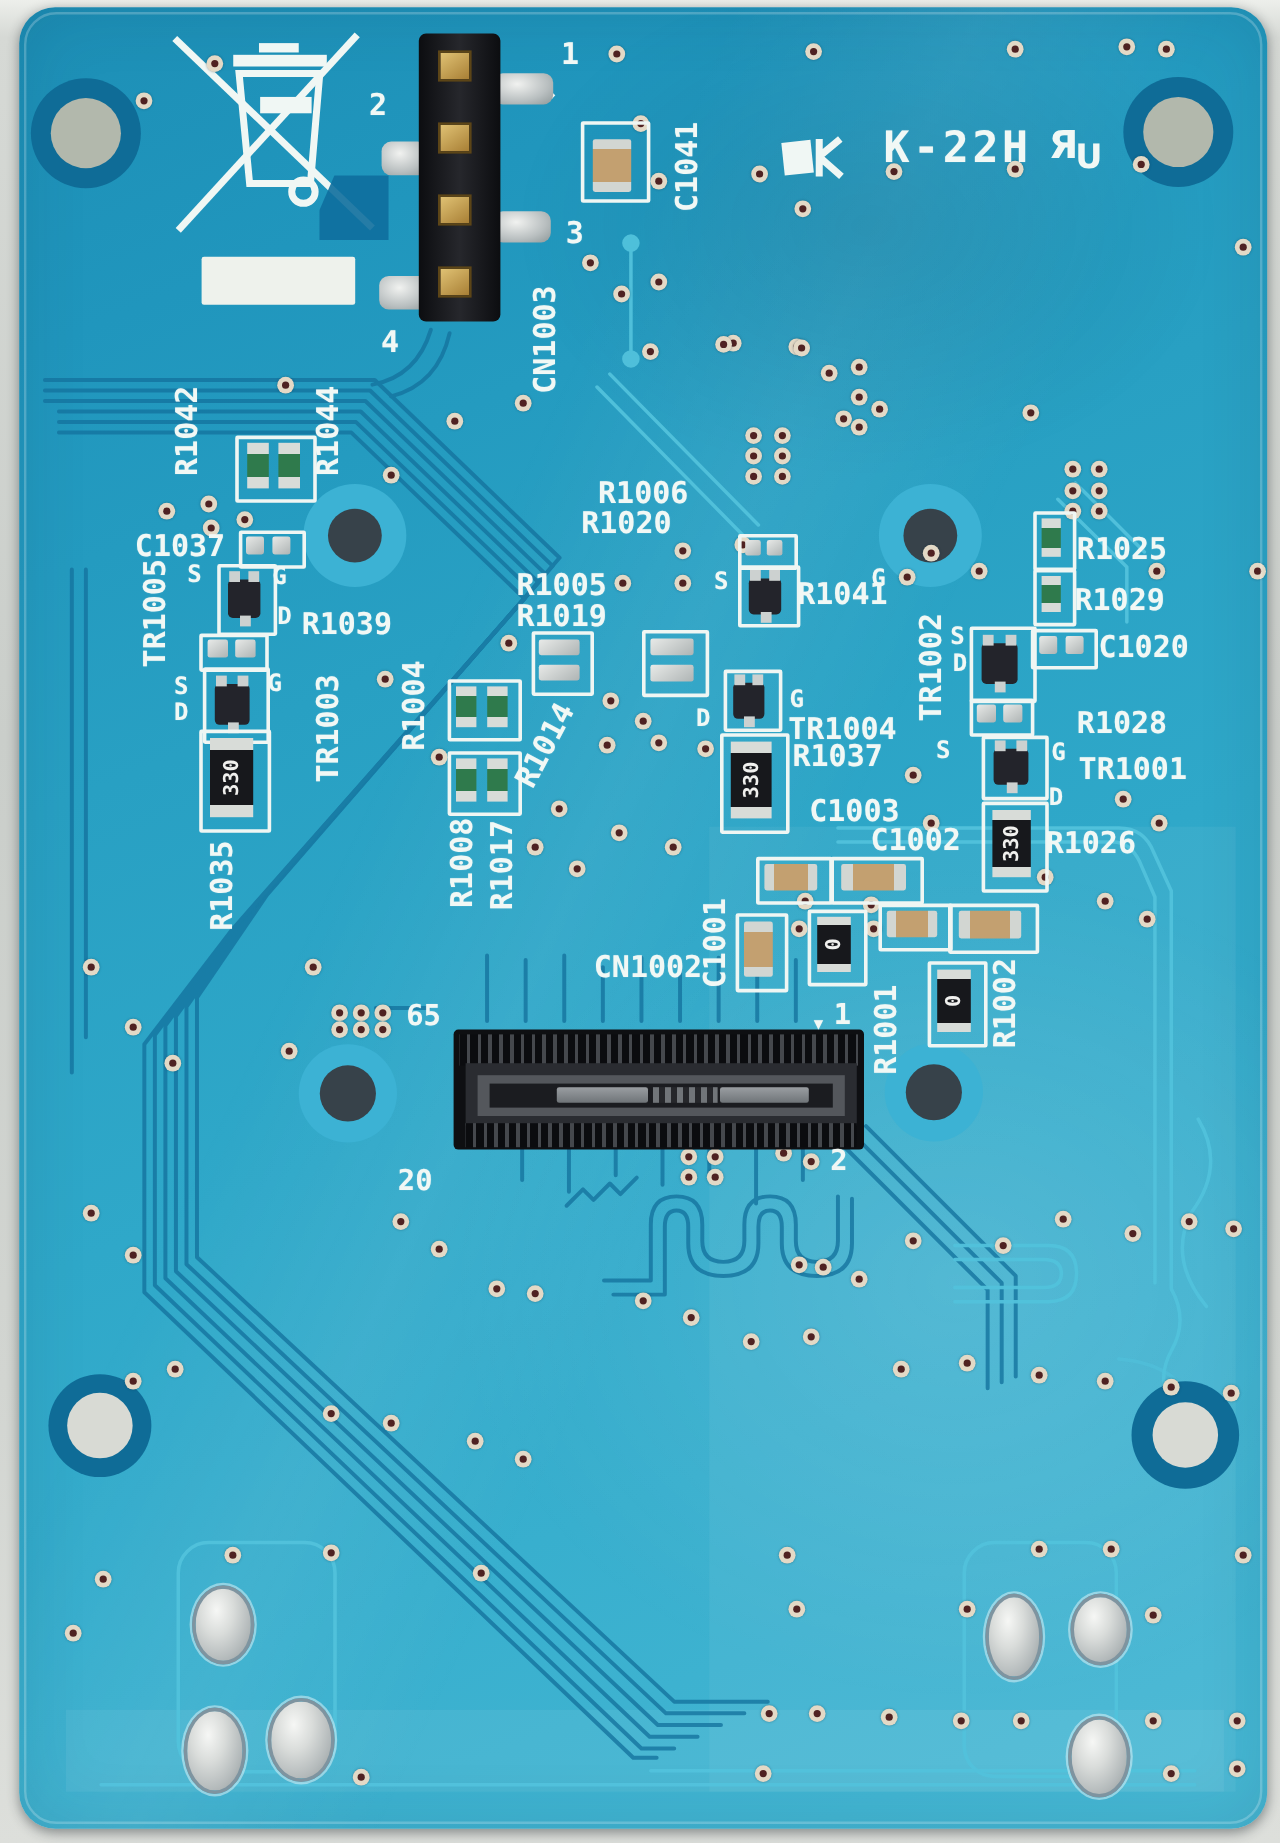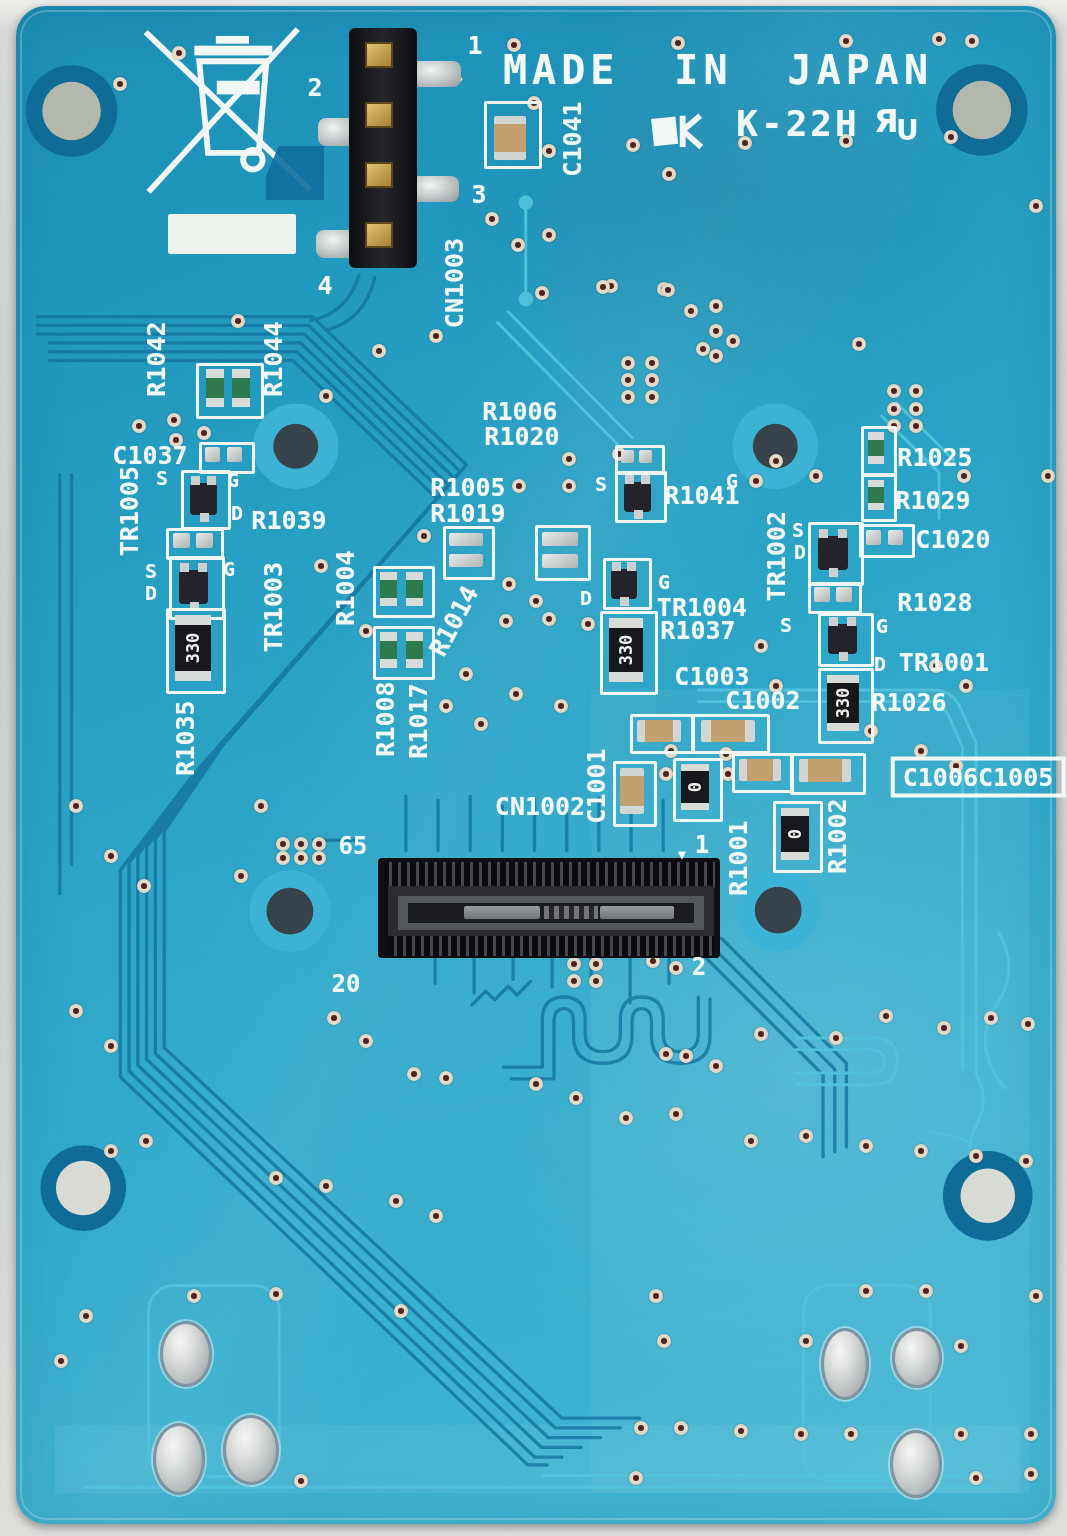--- a/index.html
+++ b/index.html
@@ -473,31 +473,30 @@
     <div class="sk" style="left:843px;top:518px;width:50px;height:28px;"></div>
     <div class="part pad-sil" style="left:850px;top:524px;width:15px;height:15px;"></div>
     <div class="part pad-sil" style="left:872px;top:524px;width:15px;height:15px;"></div>
   </div>
 
   <div class="ul" style="left:858px;top:96px;width:52px;height:48px;">
     <span class="r">Я</span>
     <span class="u">U</span>
   </div>
 
-  <div class="lbl title" style="left:702px;top:64px;">MADE IN JAPAN</div>
   <div class="lbl model" style="left:782px;top:118px;">K-22H</div>
   <div class="lbl v" style="left:556px;top:133px;">C1041</div>
   <div class="lbl v" style="left:438px;top:277px;">CN1003</div>
   <div class="lbl" style="left:459px;top:39px;">1</div>
   <div class="lbl" style="left:299px;top:81px;">2</div>
   <div class="lbl" style="left:463px;top:188px;">3</div>
   <div class="lbl" style="left:309px;top:279px;">4</div>
 
 
-  <div class="lbl" style="left:504px;top:405px;">R1006</div>
+  <div class="lbl" style="left:520px;top:405px;">R1006</div>
   <div class="lbl" style="left:506px;top:430px;">R1020</div>
   <div class="lbl" style="left:452px;top:481px;">R1005</div>
   <div class="lbl" style="left:452px;top:507px;">R1019</div>
   <div class="lbl s20" style="left:585px;top:478px;">S</div>
   <div class="lbl s20" style="left:716px;top:475px;">G</div>
   <div class="lbl" style="left:686px;top:489px;">R1041</div>
   <div class="lbl s20" style="left:570px;top:592px;">D</div>
   <div class="lbl s20" style="left:648px;top:576px;">G</div>
   <div class="lbl" style="left:686px;top:601px;">TR1004</div>
   <div class="lbl" style="left:682px;top:624px;">R1037</div>
@@ -505,33 +504,32 @@
   <div class="lbl" style="left:747px;top:694px;">C1002</div>
   <div class="lbl v" style="left:580px;top:780px;">C1001</div>
   <div class="lbl" style="left:524px;top:800px;">CN1002</div>
   <div class="lbl s24" style="left:337px;top:840px;">65</div>
   <div class="lbl s24" style="left:330px;top:978px;">20</div>
   <div class="lbl s24" style="left:686px;top:839px;">1</div>
   <div class="lbl s13" style="left:666px;top:848px;">▼</div>
   <div class="lbl s24" style="left:683px;top:961px;">2</div>
   <div class="lbl v" style="left:722px;top:852px;">R1001</div>
   <div class="lbl v" style="left:821px;top:830px;">R1002</div>
-  <div class="lbl boxed" style="left:962px;top:771px;">C1006C1005</div>
 
   <div class="lbl v" style="left:760px;top:550px;">TR1002</div>
   <div class="lbl s20" style="left:782px;top:524px;">S</div>
   <div class="lbl s20" style="left:784px;top:546px;">D</div>
   <div class="lbl s20" style="left:770px;top:619px;">S</div>
   <div class="lbl s20" style="left:866px;top:620px;">G</div>
   <div class="lbl s20" style="left:864px;top:658px;">D</div>
   <div class="lbl" style="left:919px;top:451px;">R1025</div>
   <div class="lbl" style="left:917px;top:494px;">R1029</div>
   <div class="lbl" style="left:937px;top:533px;">C1020</div>
   <div class="lbl" style="left:919px;top:596px;">R1028</div>
-  <div class="lbl" style="left:928px;top:635px;margin-top:21px;">TR1001</div>
+  <div class="lbl" style="left:928px;top:635px;">TR1001</div>
   <div class="lbl" style="left:893px;top:696px;">R1026</div>
 
   <div class="lbl v" style="left:140px;top:353px;">R1042</div>
   <div class="lbl v" style="left:257px;top:353px;">R1044</div>
   <div class="lbl" style="left:134px;top:449px;">C1037</div>
   <div class="lbl s20" style="left:146px;top:472px;">S</div>
   <div class="lbl s20" style="left:217px;top:474px;">G</div>
   <div class="lbl v" style="left:113px;top:505px;">TR1005</div>
   <div class="lbl s20" style="left:221px;top:507px;">D</div>
   <div class="lbl" style="left:273px;top:514px;">R1039</div>

